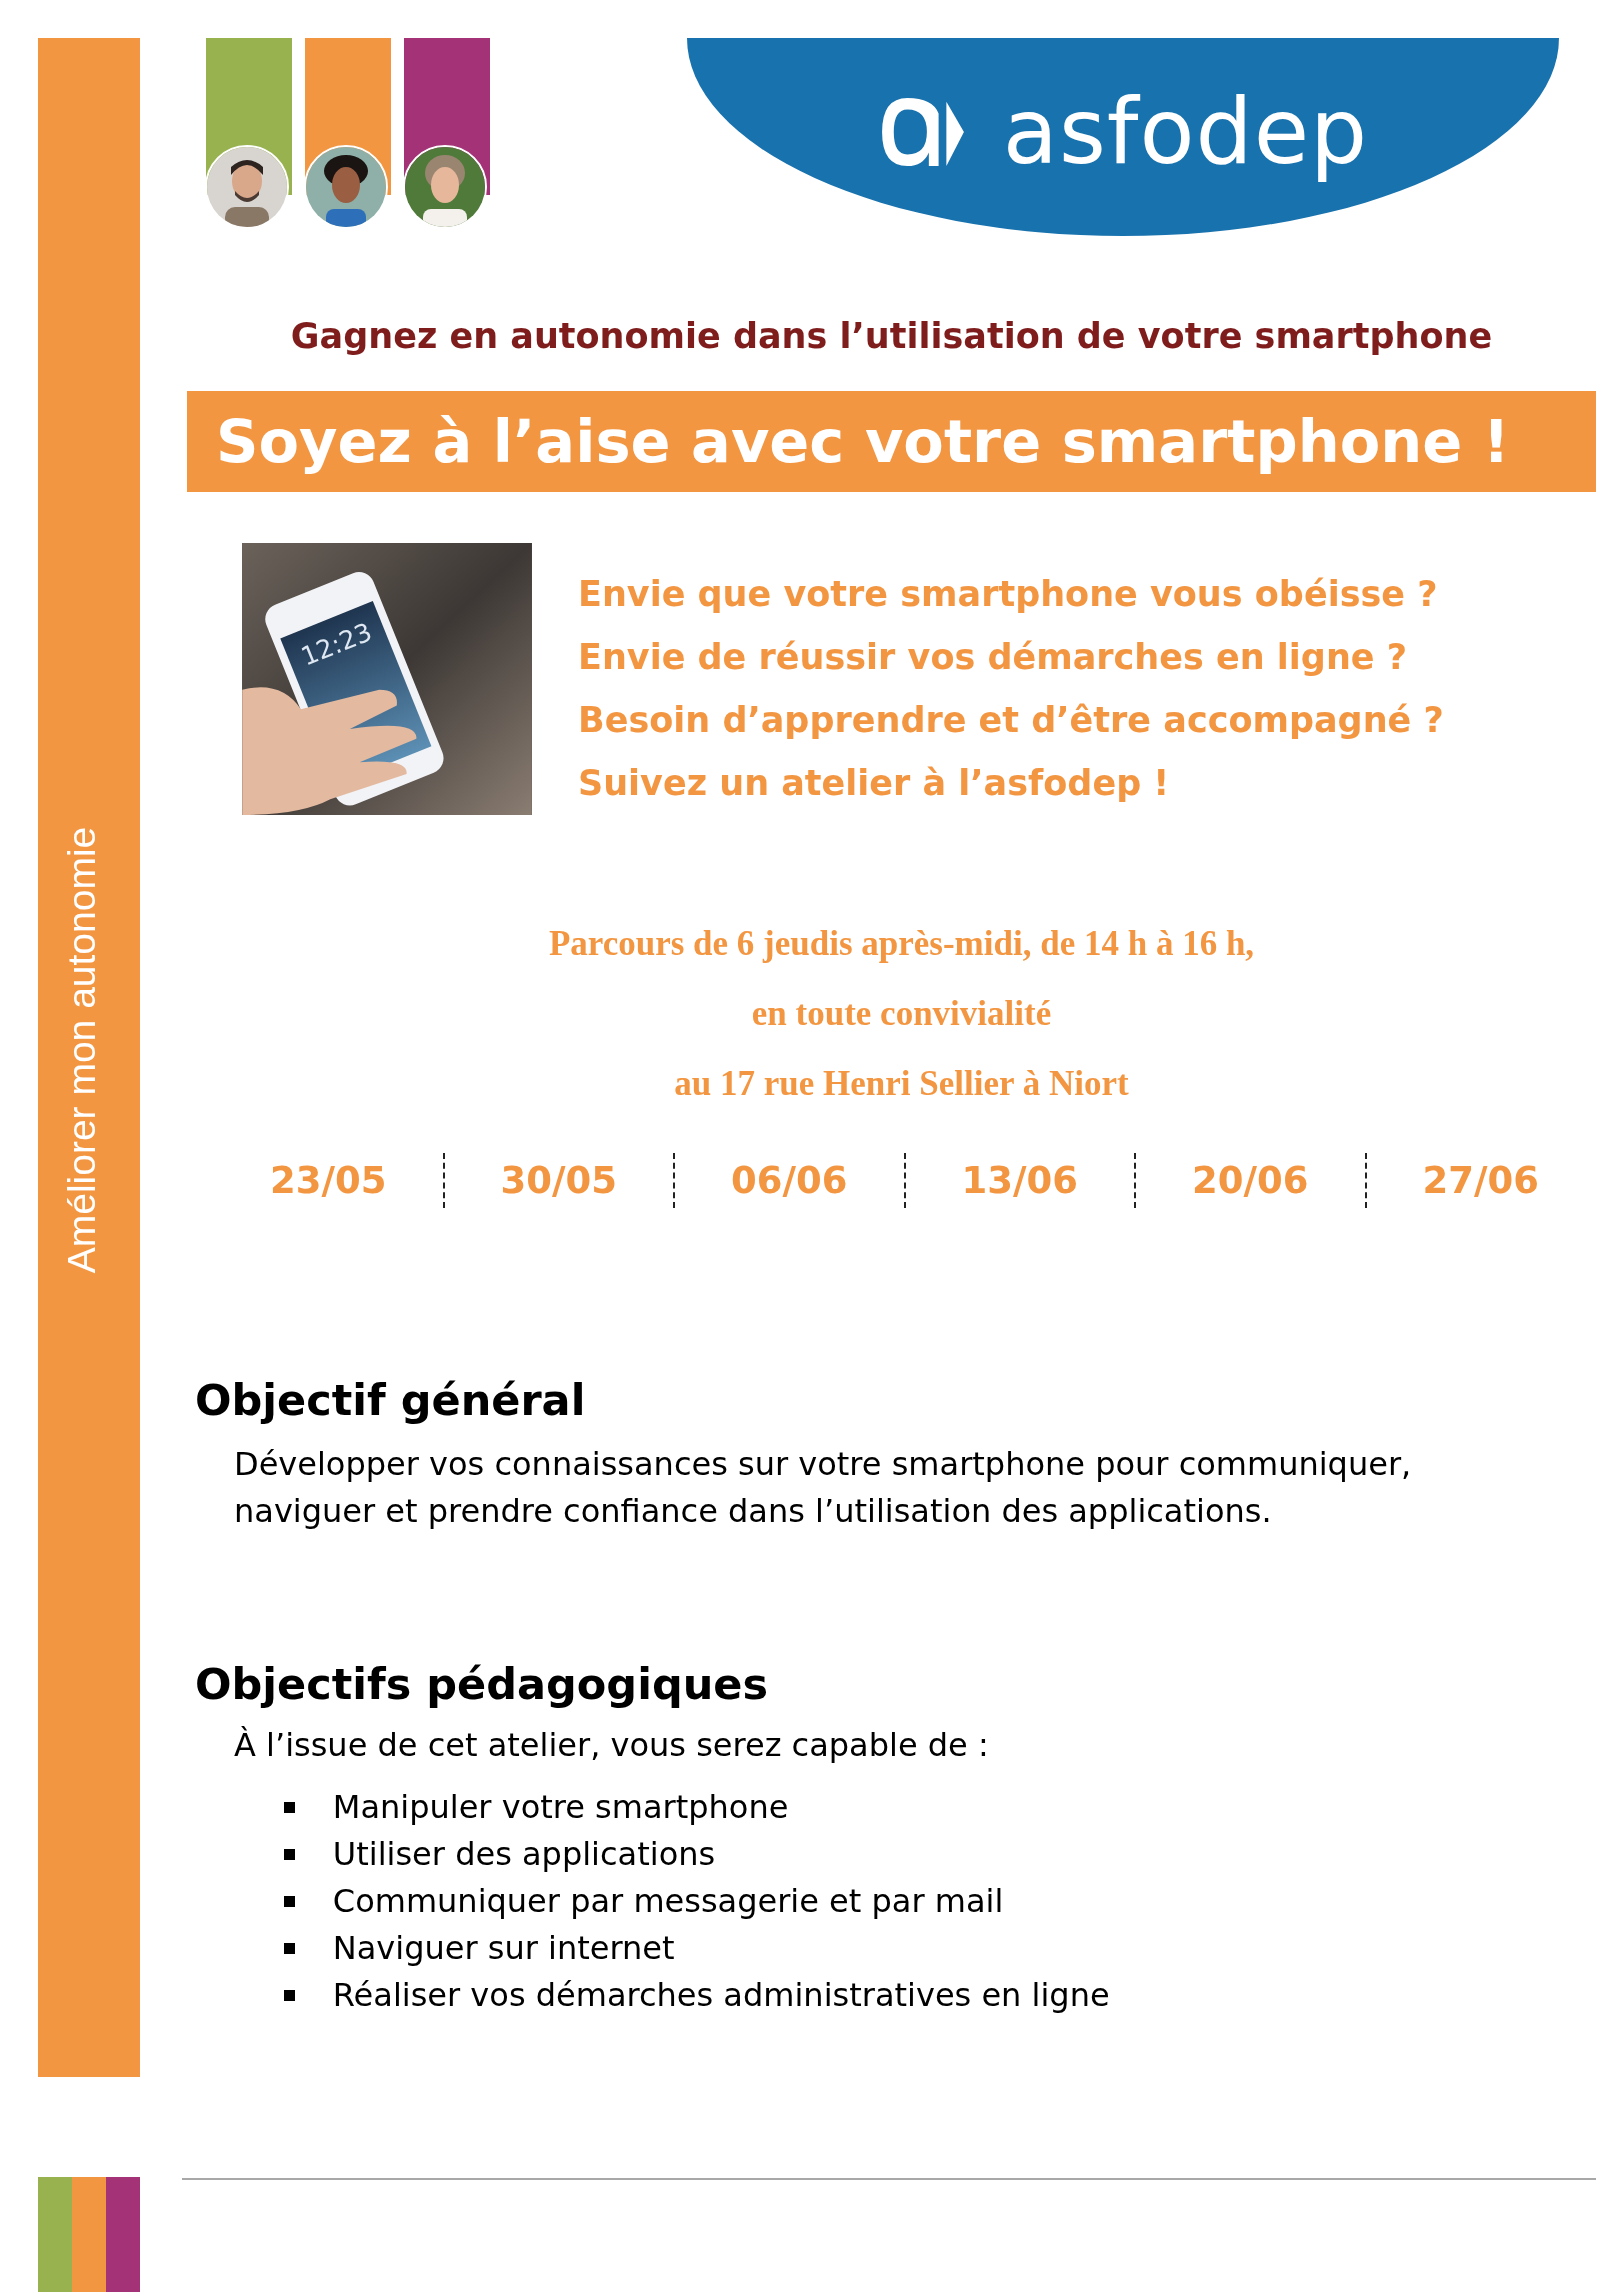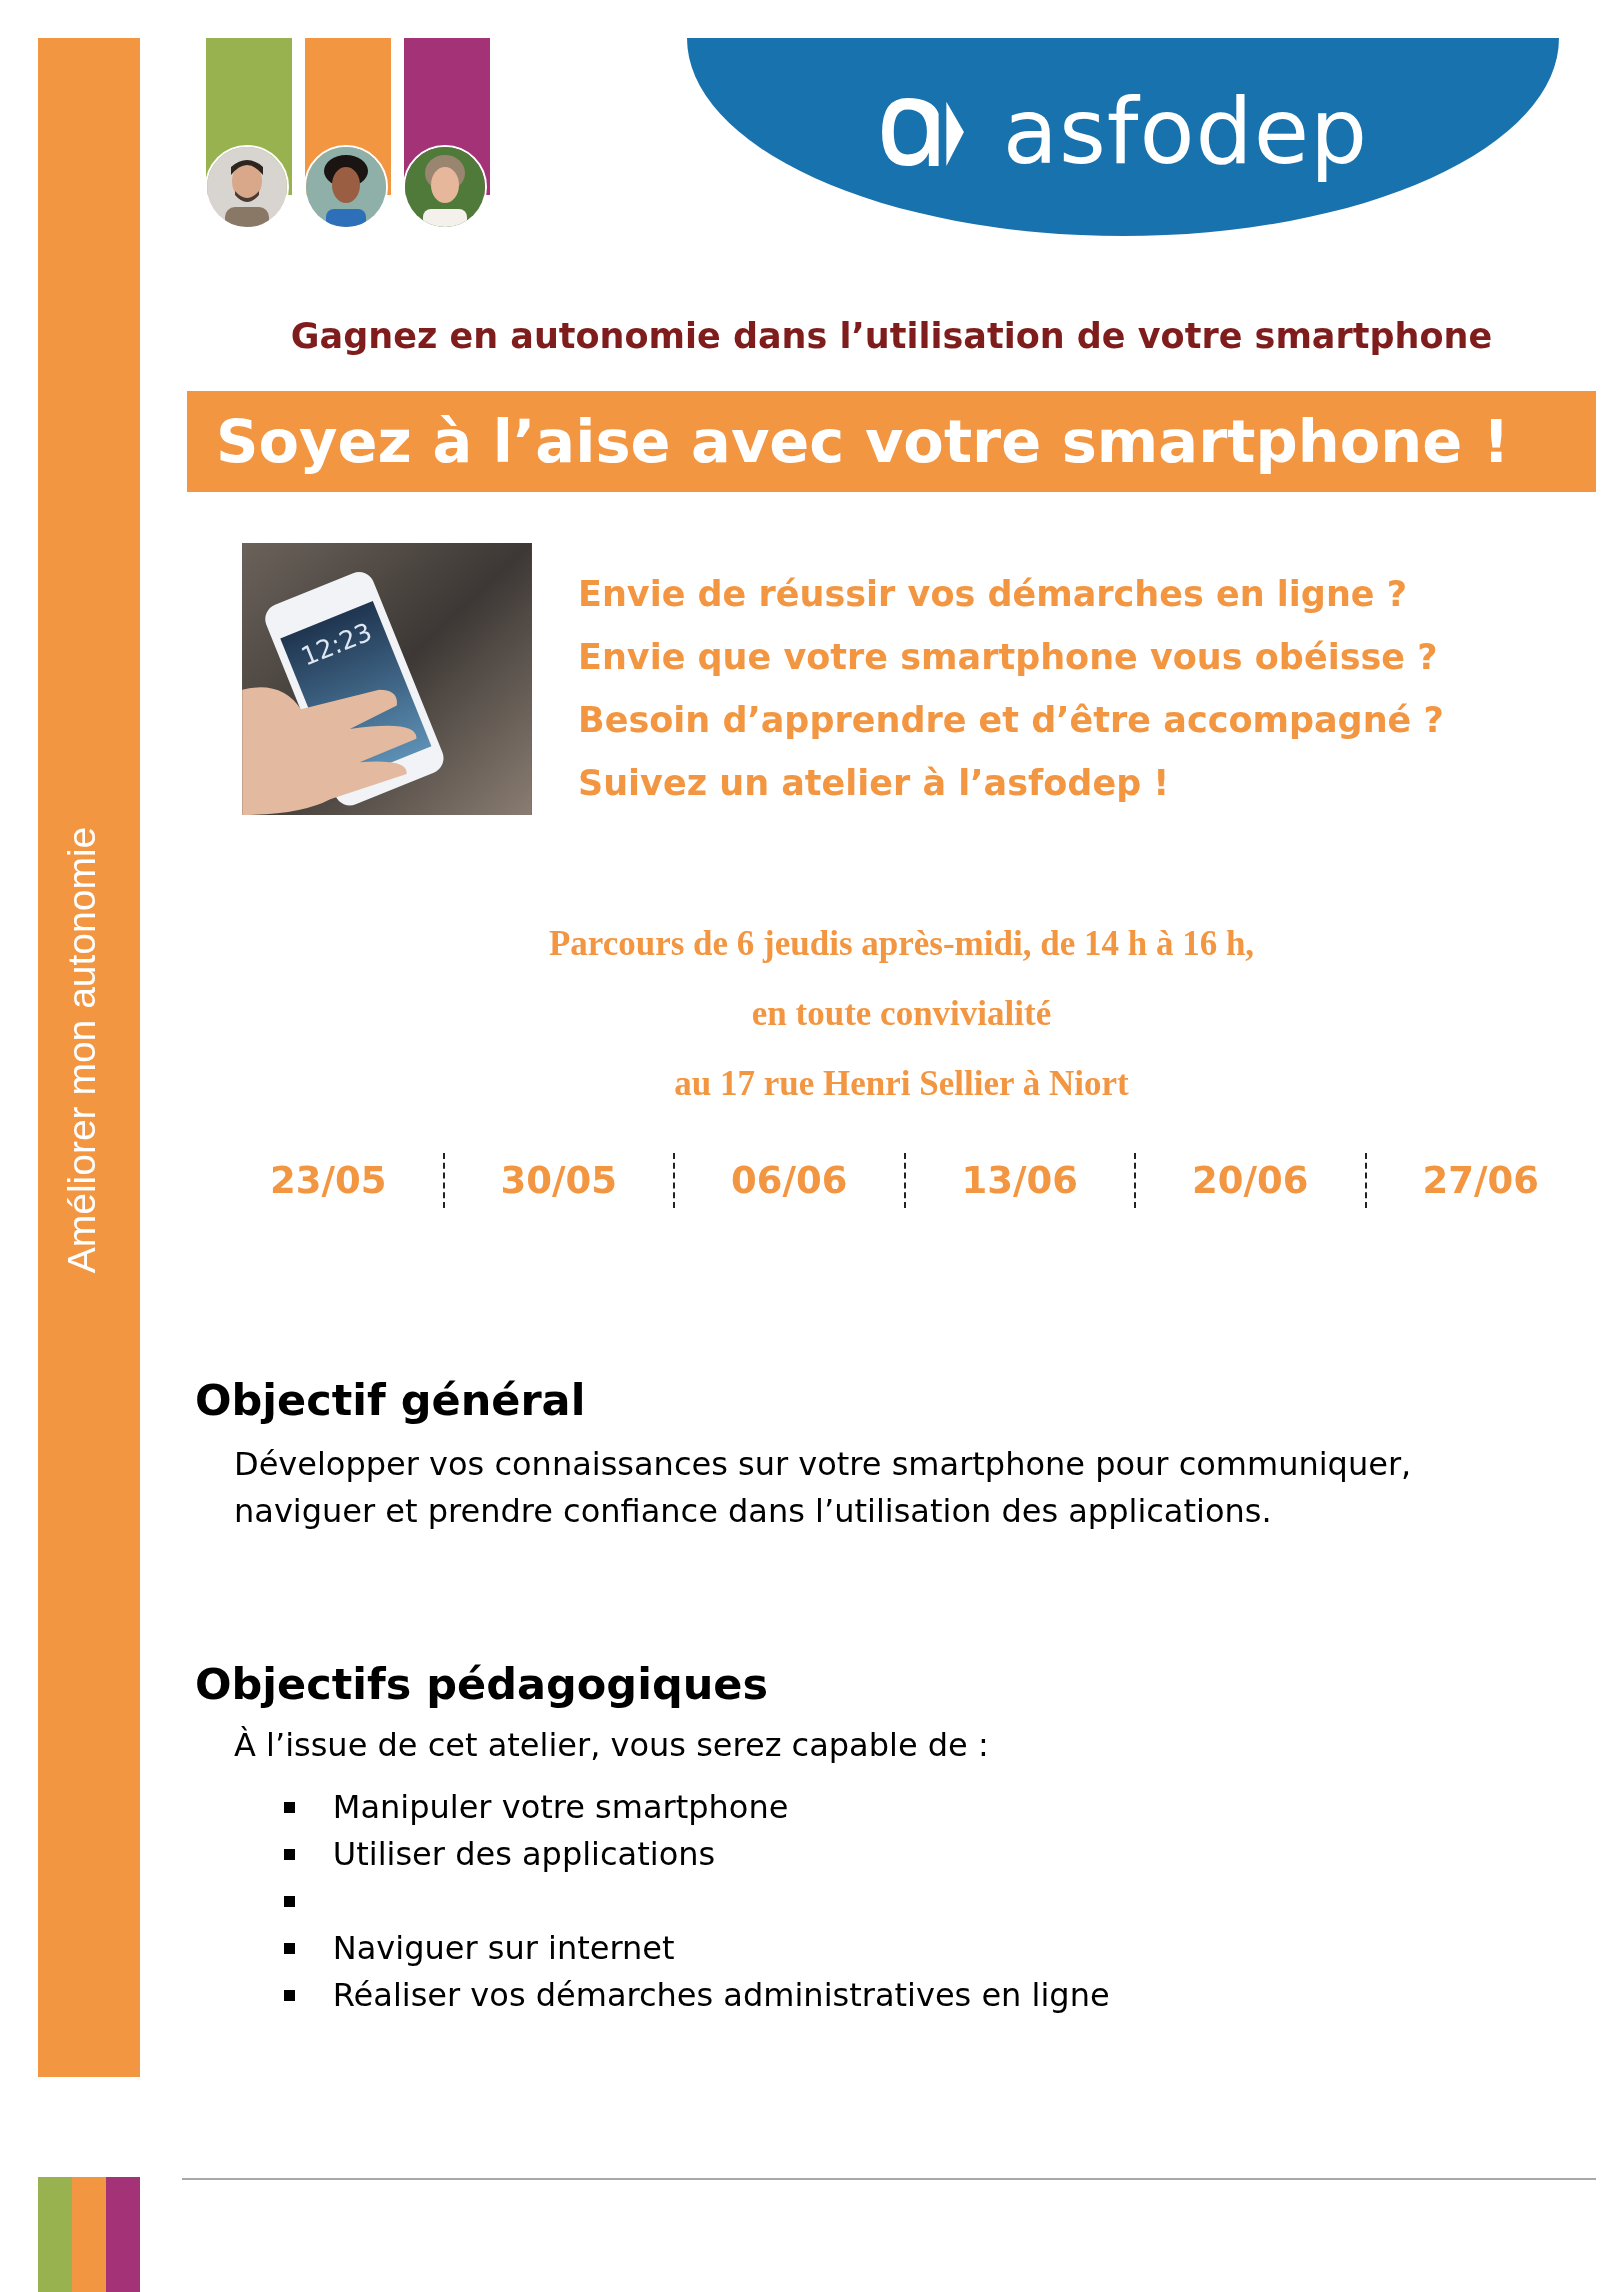--- a/index.html
+++ b/index.html
@@ -184,22 +184,22 @@
     <g transform="rotate(-22 110 140)">
       <rect x="52" y="40" width="118" height="220" rx="16" fill="#f2f3f6"></rect>
       <rect x="60" y="74" width="102" height="160" fill="url(#scr)"></rect>
       <text x="111" y="110" fill="#dfe8f2" font-size="26" text-anchor="middle" font-family="DejaVu Sans, sans-serif">12:23</text>
     </g>
     <path d="M0 150 Q40 140 60 170 L140 150 Q160 150 158 166 L110 190 Q180 180 178 200 L120 224 Q170 220 168 236 L90 262 Q60 278 0 278 Z" fill="#e3b9a0"></path>
   </svg>
 </div>
 
 <div class="abs questions">
+  <div class="question">Envie que votre smartphone vous obéisse ?</div>
   <div class="question">Envie de réussir vos démarches en ligne ?</div>
-  <div class="question">Envie que votre smartphone vous obéisse ?</div>
   <div class="question">Besoin d’apprendre et d’être accompagné ?</div>
   <div class="question">Suivez un atelier à l’asfodep !</div>
 </div>
 
 <div class="abs schedule">
   <div class="schedule-line">Parcours de 6 jeudis après-midi, de 14 h à 16 h,</div>
   <div class="schedule-line">en toute convivialité</div>
   <div class="schedule-line">au 17 rue Henri Sellier à Niort</div>
 </div>
 
@@ -222,20 +222,21 @@
   <li>
       <span class="bullet-icon"></span>
       <span>Manipuler votre smartphone</span>
     </li>
   <li>
       <span class="bullet-icon"></span>
       <span>Utiliser des applications</span>
     </li>
   <li>
       <span class="bullet-icon"></span>
+      <span>Communiquer par messagerie et par mail</span>
     </li>
   <li>
       <span class="bullet-icon"></span>
       <span>Naviguer sur internet</span>
     </li>
   <li>
       <span class="bullet-icon"></span>
       <span>Réaliser vos démarches administratives en ligne</span>
     </li>
 </ul>

